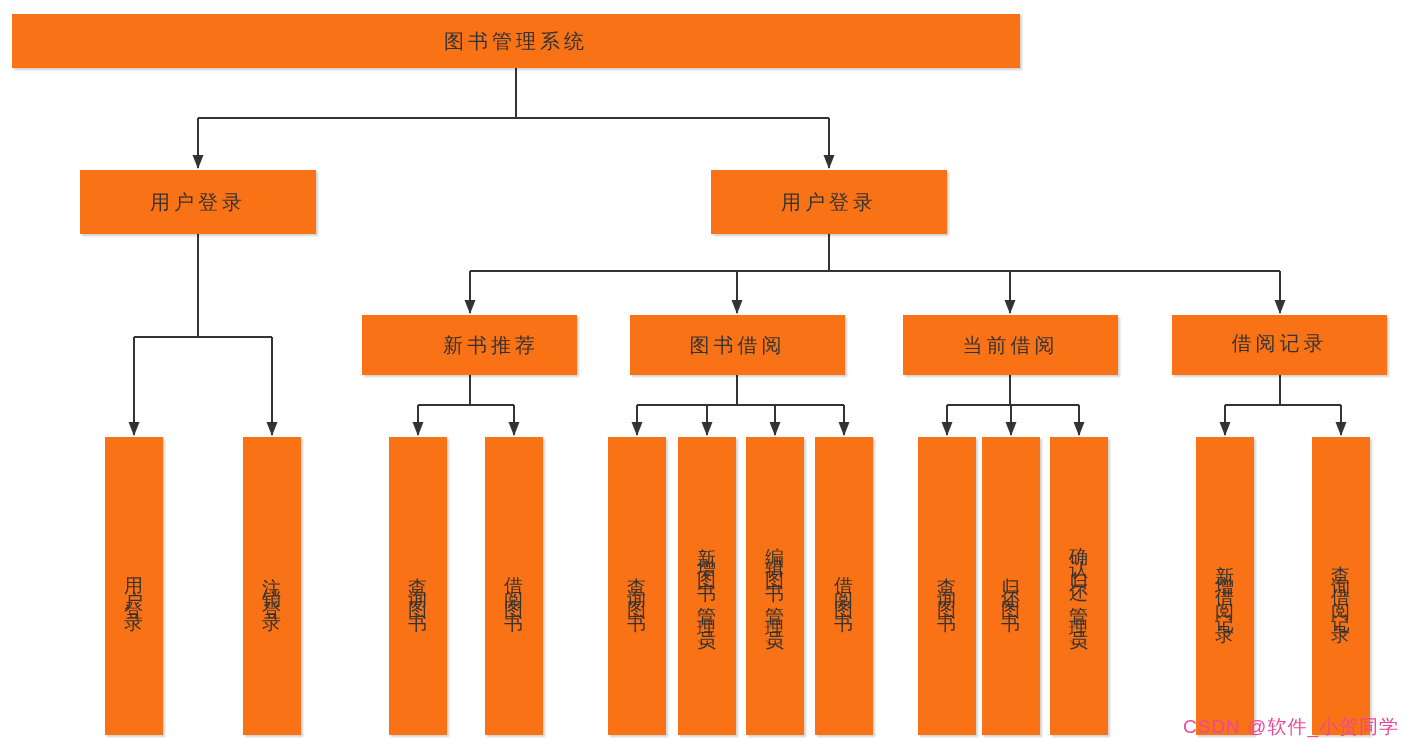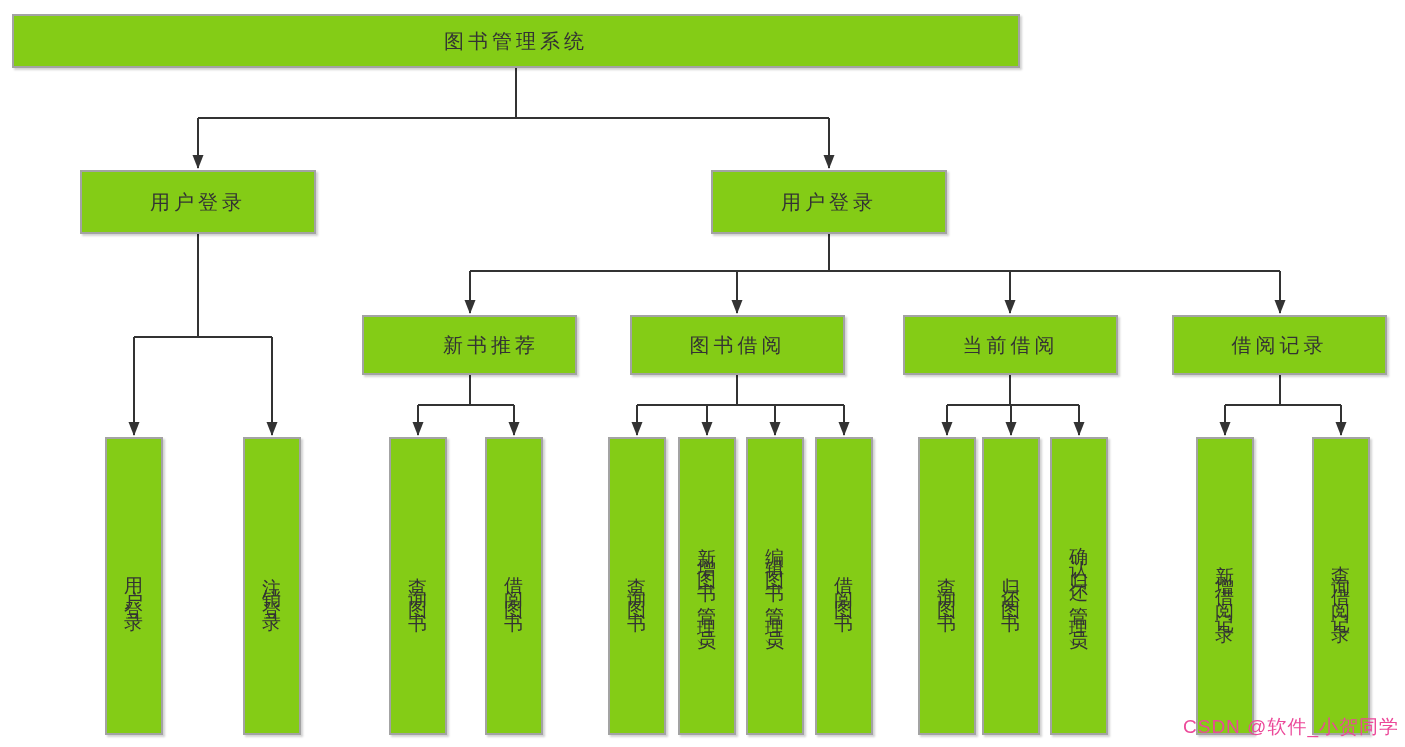--- a/index.html
+++ b/index.html
@@ -17,22 +17,22 @@
   }
   .edges {
     position: absolute;
     left: 0; top: 0;
     width: 1405px; height: 747px;
     pointer-events: none;
   }
   .box {
     position: absolute;
     box-sizing: border-box;
-    background: #84cc16;
-    border: 2px solid #a3a3a3;
+    background: #f97316;
+    border: 2px solid #f97316;
     color: #333333;
     display: flex;
     align-items: center;
     justify-content: center;
     text-align: center;
     box-shadow: 2px 2px 2px rgba(0,0,0,0.18);
     z-index: 2;
   }
   .hbox {
     font-size: 20px;
@@ -122,21 +122,21 @@
 
   <div class="box hbox" style="left:362px; top:315px; width:215px; height:60px;padding-left:43px;">
     <span>新书推荐</span>
   </div>
   <div class="box hbox" style="left:903px; top:315px; width:215px; height:60px;">
     <span>当前借阅</span>
   </div>
   <div class="box hbox" style="left:630px; top:315px; width:215px; height:60px;">
     <span>图书借阅</span>
   </div>
-  <div class="box hbox" style="left:1172px; top:315px; width:215px; height:60px;">
+  <div class="box hbox" style="left:1172px; top:315px; width:215px; height:60px;font-family:Liberation Mono, monospace;">
     <span>借阅记录</span>
   </div>
 
   <div class="box leaf" style="left:105px; top:437px;">
     <span>用户登录</span>
   </div>
   <div class="box leaf" style="left:243px; top:437px;">
     <span>注销登录</span>
   </div>
 

